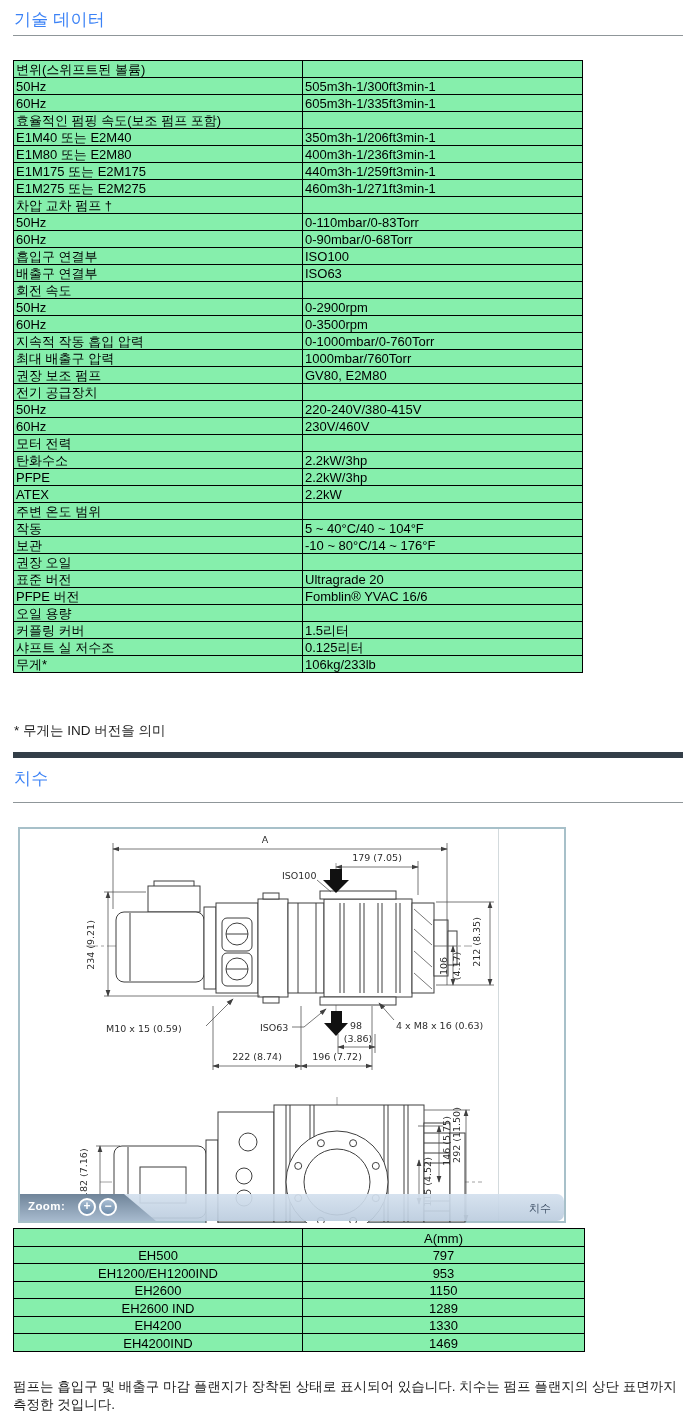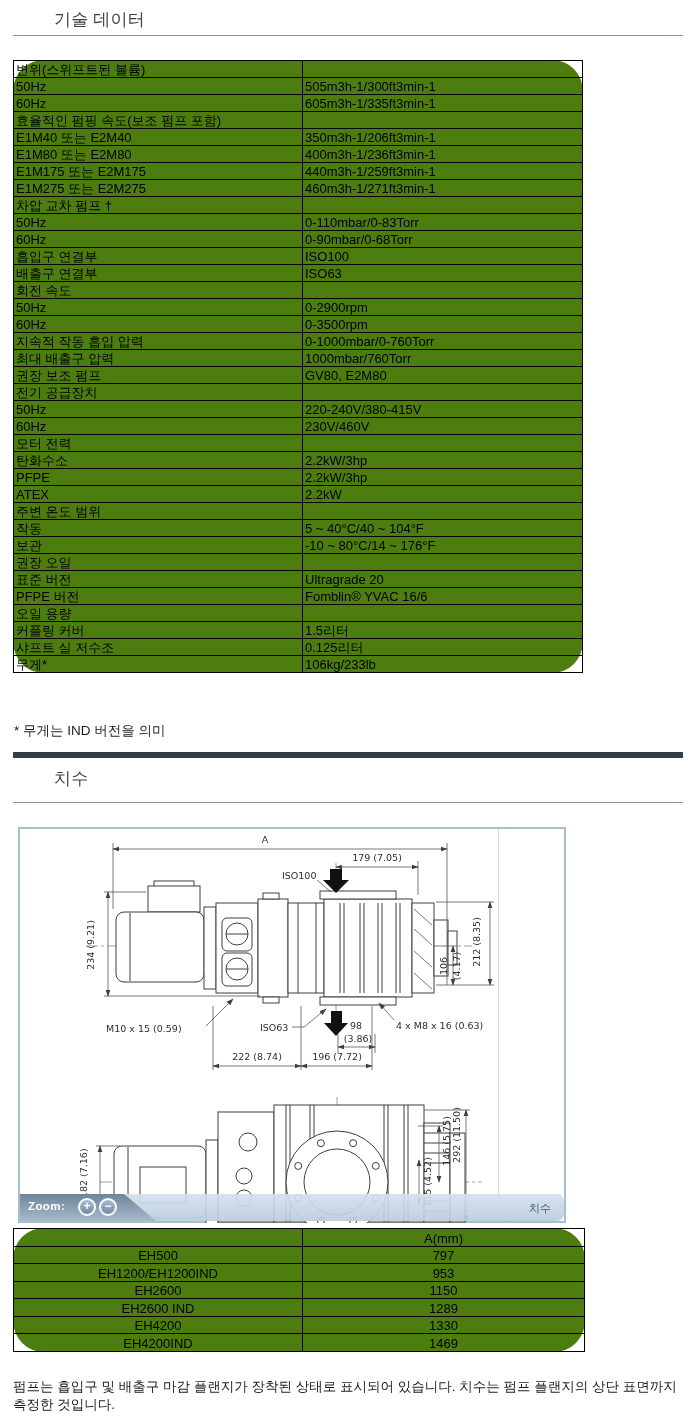--- a/index.html
+++ b/index.html
@@ -1,21 +1,21 @@
 <!DOCTYPE html>
 <html><head>
 <meta charset="utf-8">
 <style>
   html,body{margin:0;padding:0;background:#fff;}
   #page{position:relative;width:689px;height:1418px;background:#fff;overflow:hidden;
         font-family:"Liberation Sans","DejaVu Sans",sans-serif;color:#000;}
-  .section-title{position:absolute;left:14px;font-size:17px;color:#404040;letter-spacing:.2px;margin-left:40px;}
+  .section-title{position:absolute;left:14px;font-size:17px;color:#3b82f6;letter-spacing:.2px;}
   .rule{position:absolute;left:13px;width:670px;height:1px;background:#8f9699;}
   .darkbar{position:absolute;left:13px;top:752px;width:670px;height:6px;background:#333e48;}
-  table.spec{position:absolute;border-collapse:collapse;table-layout:fixed;background:#4d7c0f;border-radius:31px;}
+  table.spec{position:absolute;border-collapse:collapse;table-layout:fixed;background:#86efac;}
   table.spec td{border:1px solid #000;font-size:13px;padding:0 2px;vertical-align:bottom;
                 white-space:nowrap;overflow:hidden;line-height:15px;height:16px;}
   #tech-table{left:13px;top:60px;width:570px;}
   #tech-table td:first-child{width:284px;}
   #dims-table{left:13px;top:1228px;width:572px;text-align:center;}
   #dims-table td:first-child{width:284px;}
   #dims-table td{height:16.5px;}
   #footnote{position:absolute;left:14px;top:722px;font-size:13.5px;color:#1c1c1c;}
   #bottom-note{position:absolute;left:13px;top:1378px;width:676px;font-size:13.5px;
                line-height:18px;color:#1c1c1c;}

